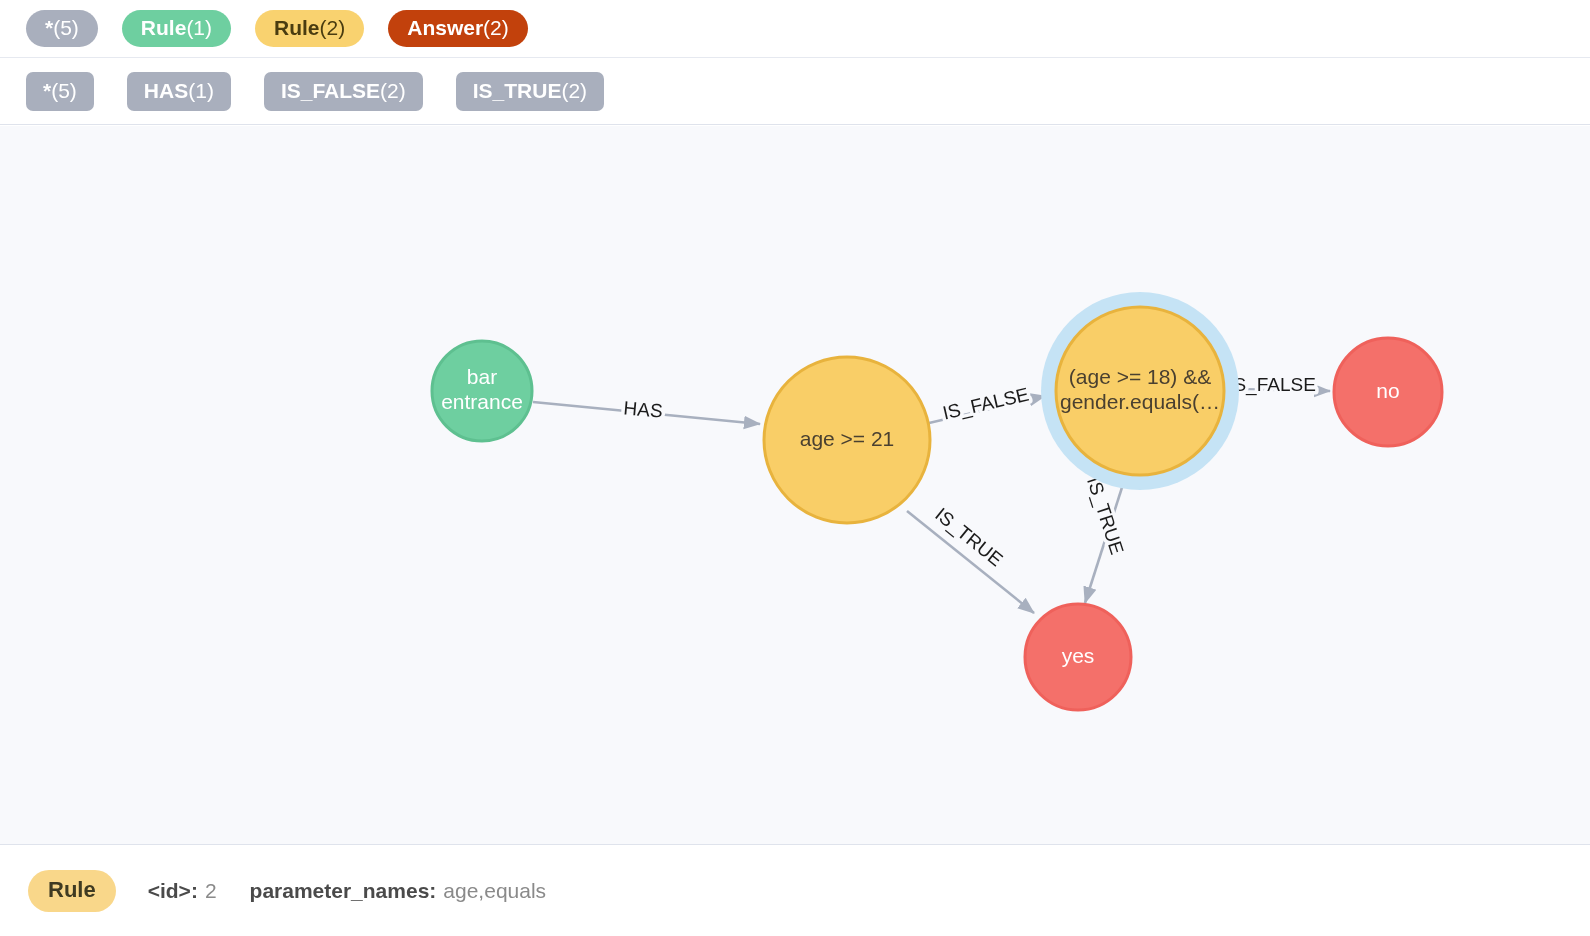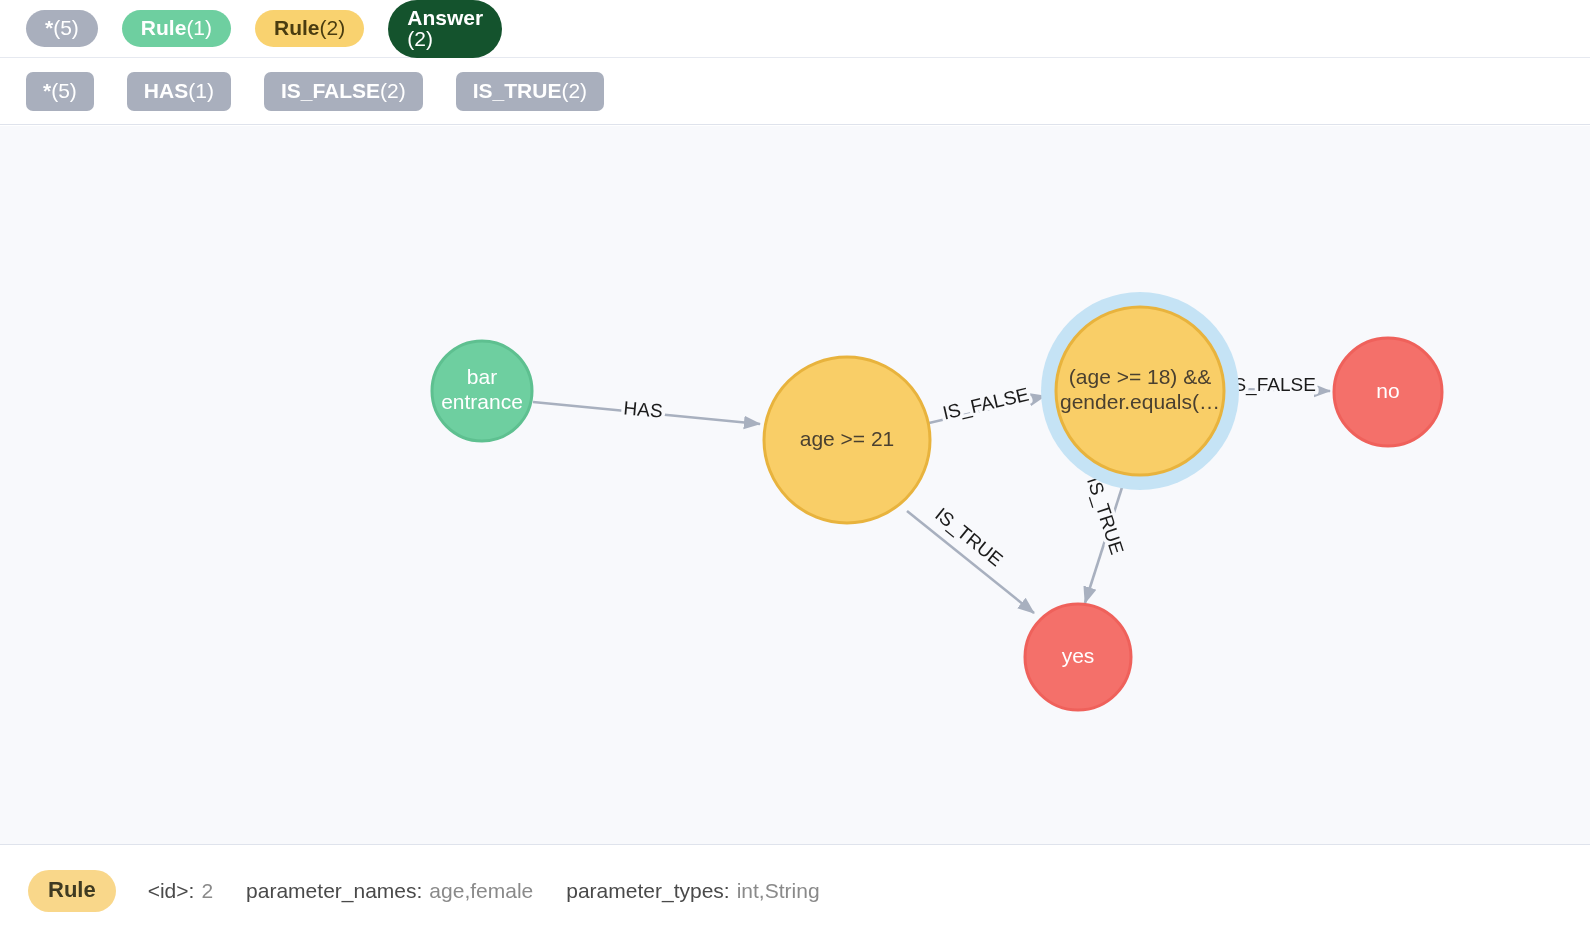--- a/index.html
+++ b/index.html
@@ -113,21 +113,21 @@
     cursor: pointer;
   }
   .prop {
     display: inline-flex;
     align-items: baseline;
     margin-right: 33px;
     white-space: nowrap;
   }
   .prop-key {
     font-size: 21px;
-    font-weight: normal;
+    font-weight: bold;
     color: #4a4a4a;
     margin-right: 7px;
   }
   .prop-val {
     font-size: 21px;
     color: #8a8a8a;
   }
 </style>
 </head>
 <body>
@@ -138,21 +138,21 @@
       <span class="pill-count">(5)</span>
   </div>
   <div class="pill" style="background: rgb(110, 207, 160); color: rgb(255, 255, 255);">
     <span class="pill-name">Rule</span>
       <span class="pill-count">(1)</span>
   </div>
   <div class="pill" style="background: rgb(249, 210, 111); color: rgb(74, 60, 16);">
     <span class="pill-name">Rule</span>
       <span class="pill-count">(2)</span>
   </div>
-  <div class="pill" style="background: #14532d; color: rgb(255, 255, 255); flex-direction: column;">
+  <div class="pill" style="background: #c2410c; color: rgb(255, 255, 255);">
     <span class="pill-name">Answer</span>
       <span class="pill-count">(2)</span>
   </div>
 </div>
 
 <div class="legend-bar edge-types">
   <div class="pill" style="background: rgb(169, 175, 189); color: rgb(255, 255, 255);">
     <span class="pill-name">*</span>
       <span class="pill-count">(5)</span>
   </div>
@@ -225,19 +225,15 @@
 </div>
 
 <div class="detail-bar">
   <div class="detail-badge" style="background: rgb(249, 215, 138); color: rgb(63, 58, 34);">Rule</div>
   <div class="prop">
     <span class="prop-key">&lt;id&gt;:</span>
     <span class="prop-val">2</span>
   </div>
   <div class="prop">
     <span class="prop-key">parameter_names:</span>
-    <span class="prop-val">age,female</span>
-  </div>
-  <div class="prop">
-    <span class="prop-key">parameter_types:</span>
-    <span class="prop-val">int,String</span>
+    <span class="prop-val">age,equals</span>
   </div>
 </div>
 
 </body></html>

